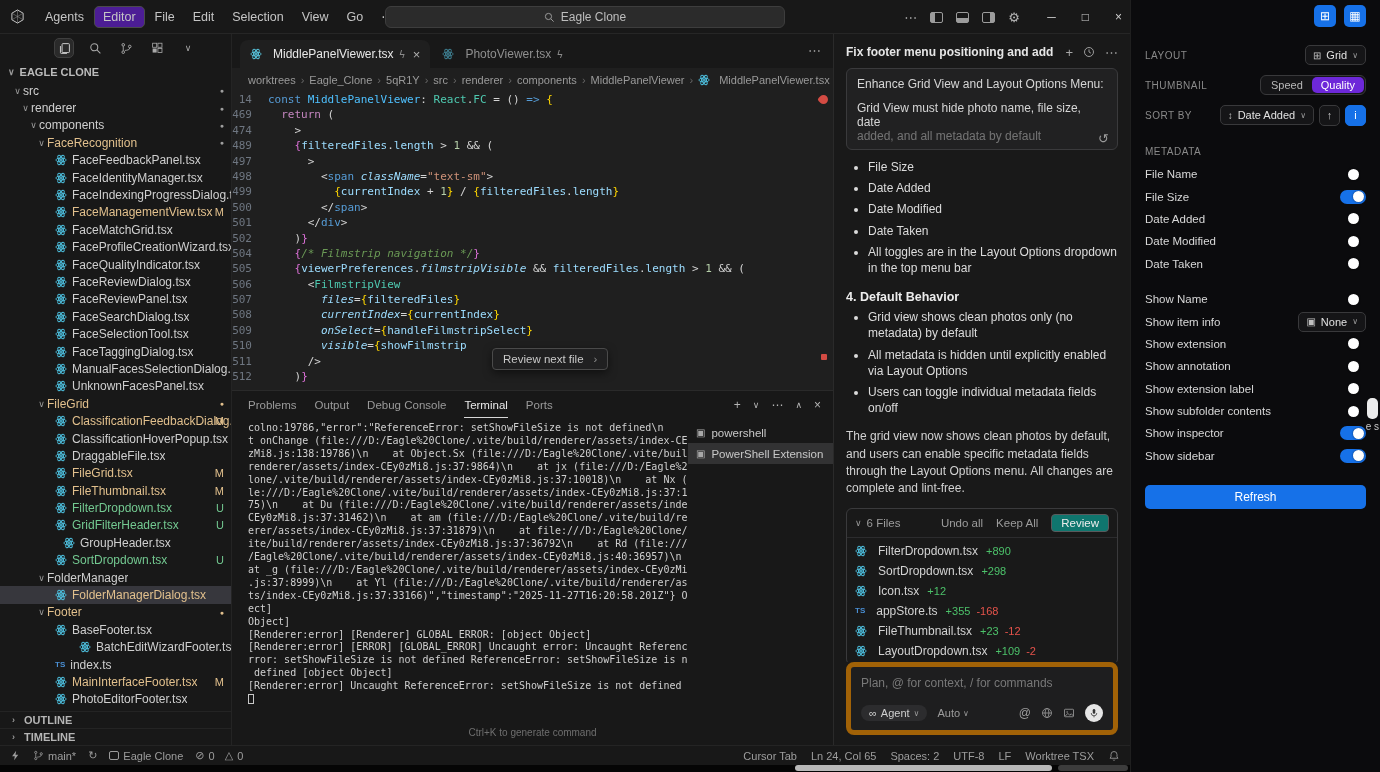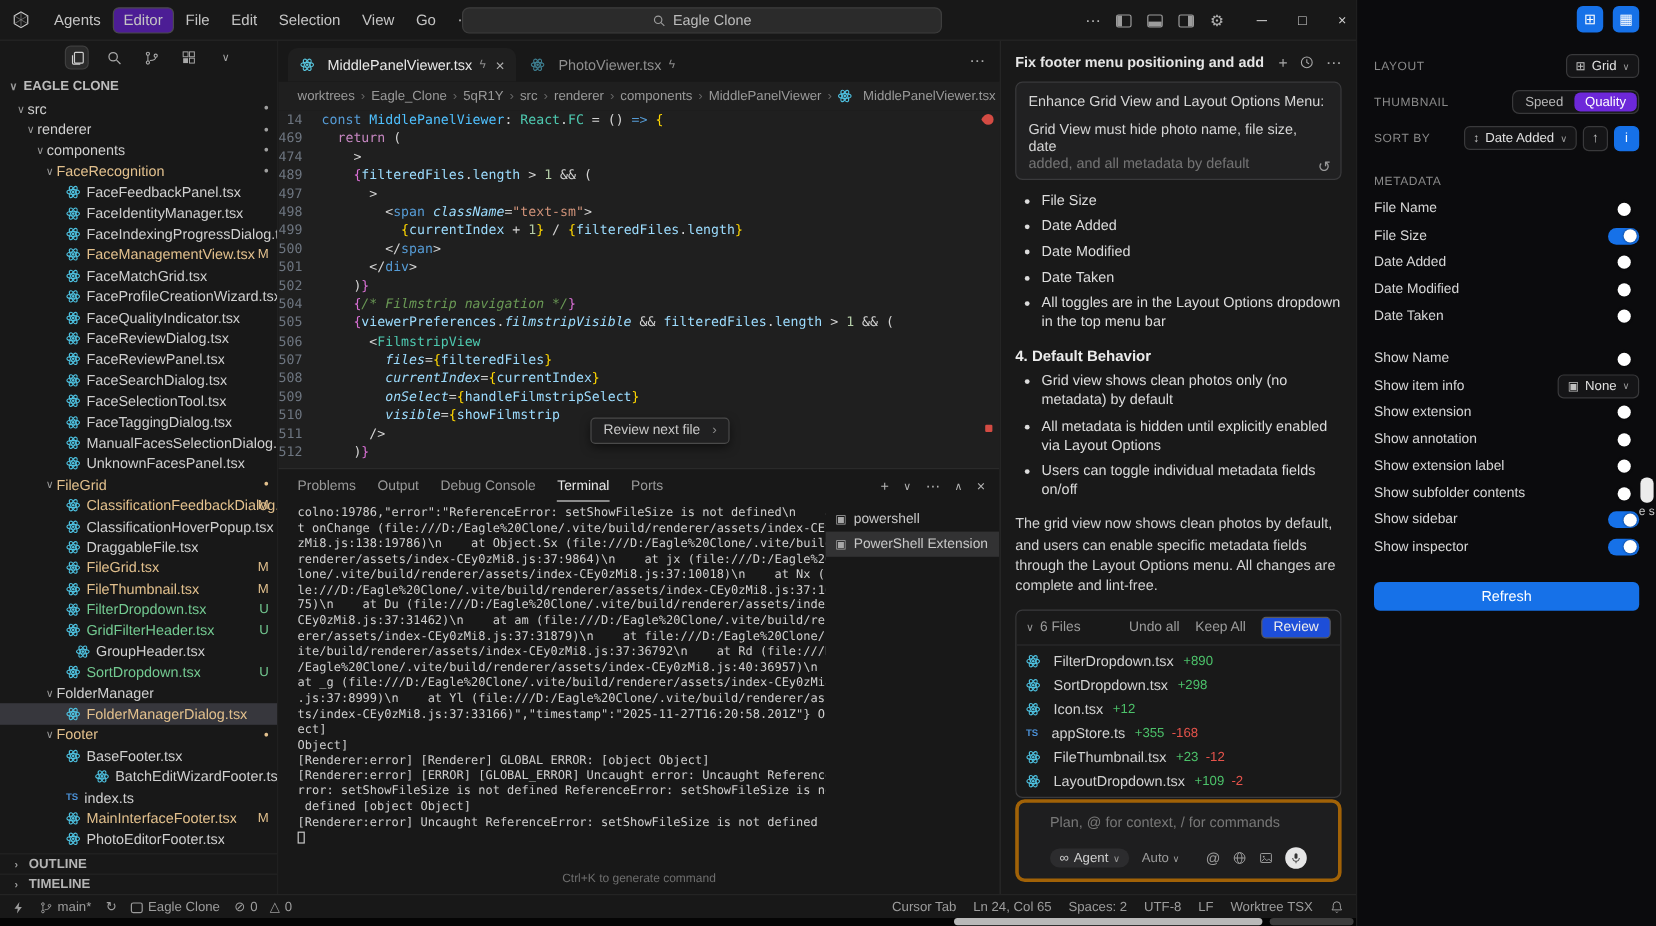--- a/index.html
+++ b/index.html
@@ -99,27 +99,27 @@
 .qundo{position:absolute;right:8px;bottom:3px;color:#9a9a9a;font-size:13px}
 .chatbody{flex:1;overflow:hidden;padding-top:4px}
 .cb{list-style:disc;margin:4px 0 4px 22px;font-size:12px;color:#dcdcdc}
 .cb li{margin:5px 0;line-height:1.35}
 .chead2{font-size:12.5px;font-weight:bold;color:#ececec;margin:14px 0 4px}
 .cpara{font-size:12px;color:#d2d2d2;line-height:1.45;margin:12px 0 10px}
 .fcard{border:1px solid #3a3a3c;border-radius:6px;overflow:hidden;margin-top:2px}
 .fhead{display:flex;align-items:center;gap:5px;padding:5px 8px;font-size:11.5px;color:#9c9c9c;border-bottom:1px solid #2c2c2e}
 .chev2{font-size:9px;color:#9a9a9a}
 .fbtn-text{color:#9c9c9c;margin-left:8px;cursor:pointer}
-.fbtn{margin-left:8px;background:#1d4ed8;border:1px solid #5a5a5c;border-radius:4px;padding:2px 9px;color:#ececec;font-size:11.5px;cursor:pointer}
+.fbtn{margin-left:8px;background:#0f766e;border:1px solid #5a5a5c;border-radius:4px;padding:2px 9px;color:#ececec;font-size:11.5px;cursor:pointer}
 .flist{padding:3px 0}
 .frow{display:flex;align-items:center;gap:6px;height:20px;padding:0 8px;font-size:12px;color:#d2d2d2}
 .fadd{color:#4cc26a;font-size:11px;margin-left:2px}
 .fdel{color:#e5534b;font-size:11px}
 .ficons{display:flex;justify-content:flex-end;gap:12px;color:#9a9a9a;padding:7px 2px;font-size:12px}
-.cinput{border:3px solid #a16207;background:#1e1e1f;border-radius:8px;padding:9px 26px 8px;margin-top:auto;flex:none}
+.cinput{border:5px solid #a16207;background:#1e1e1f;border-radius:8px;padding:9px 10px 8px;margin-top:auto;flex:none}
 .cplace{font-size:12px;color:#787878}
 .crow{display:flex;align-items:center;gap:10px;margin-top:14px}
 .agentpill{display:inline-flex;gap:4px;align-items:center;background:#2c2c2e;border-radius:10px;padding:2px 8px;font-size:11px;color:#cfcfcf}
 .automode{font-size:11px;color:#9c9c9c;display:inline-flex;gap:3px;align-items:center}
 .caret{font-size:8px;color:#9a9a9a}
 .iico{color:#9c9c9c;font-size:12px;display:inline-flex;align-items:center}
 .micbtn{width:18px;height:18px;border-radius:50%;background:#e6e6e6;display:flex;align-items:center;justify-content:center}
 .spacer{flex:1}
 
 
@@ -142,21 +142,21 @@
 .tgl{width:26px;height:14px;border-radius:7px;position:relative;display:inline-block;cursor:pointer}
 .tgl .knob{position:absolute;top:1.5px;right:7px;width:11px;height:11px;border-radius:50%;background:#fff;box-shadow:0 0 2px rgba(0,0,0,.6)}
 .tgl.on{background:#1671e8}
 .tgl.on .knob{right:2px}
 .ebtn{margin-top:18px;height:24px;background:#1671e8;border-radius:5px;color:#fff;font-size:12px;display:flex;align-items:center;justify-content:center;cursor:pointer}
 .edgepill{position:absolute;right:2px;top:398px;width:11px;height:21px;border-radius:5px;background:#ececec}
 .edgetext{position:absolute;right:1px;top:421px;font-size:10px;color:#c9c9c9}
 
 
 .statusbar{position:absolute;left:0;right:250px;bottom:7px;height:20px;background:#181818;border-top:1px solid #242424;display:flex;align-items:center;padding:0 10px;font-size:11px;color:#9d9d9d;z-index:3}
-.sleft{display:flex;gap:12px;align-items:flex-end}
+.sleft{display:flex;gap:12px;align-items:center}
 .sright{margin-left:auto;display:flex;gap:14px;align-items:center}
 .sitem{display:inline-flex;align-items:center;gap:4px;cursor:pointer;white-space:nowrap}
 .bstrip{position:absolute;left:0;right:0;bottom:0;height:7px;background:#050505;z-index:2}
 .bpill{position:absolute;left:795px;bottom:1px;width:257px;height:6px;border-radius:3px;background:#b9b9b9}
 .bpill2{position:absolute;left:1058px;bottom:1px;width:70px;height:6px;border-radius:3px;background:#3c3c3c}
 svg{display:block}
 </style>
 </head>
 <body>
 
@@ -991,27 +991,27 @@
             <span class="knob"></span>
           </span>
         </div>
         <div class="erow">
           <span>Show subfolder contents</span>
           <span class="tgl">
             <span class="knob"></span>
           </span>
         </div>
         <div class="erow">
+          <span>Show inspector</span>
+          <span class="tgl on">
+            <span class="knob"></span>
+          </span>
+        </div>
+        <div class="erow">
           <span>Show sidebar</span>
-          <span class="tgl on">
-            <span class="knob"></span>
-          </span>
-        </div>
-        <div class="erow">
-          <span>Show inspector</span>
           <span class="tgl on">
             <span class="knob"></span>
           </span>
         </div>
       </div>
     <div class="ebtn">Refresh</div>
     <div class="edgepill"></div>
     <div class="edgetext">e s</div>
   </aside>
 

